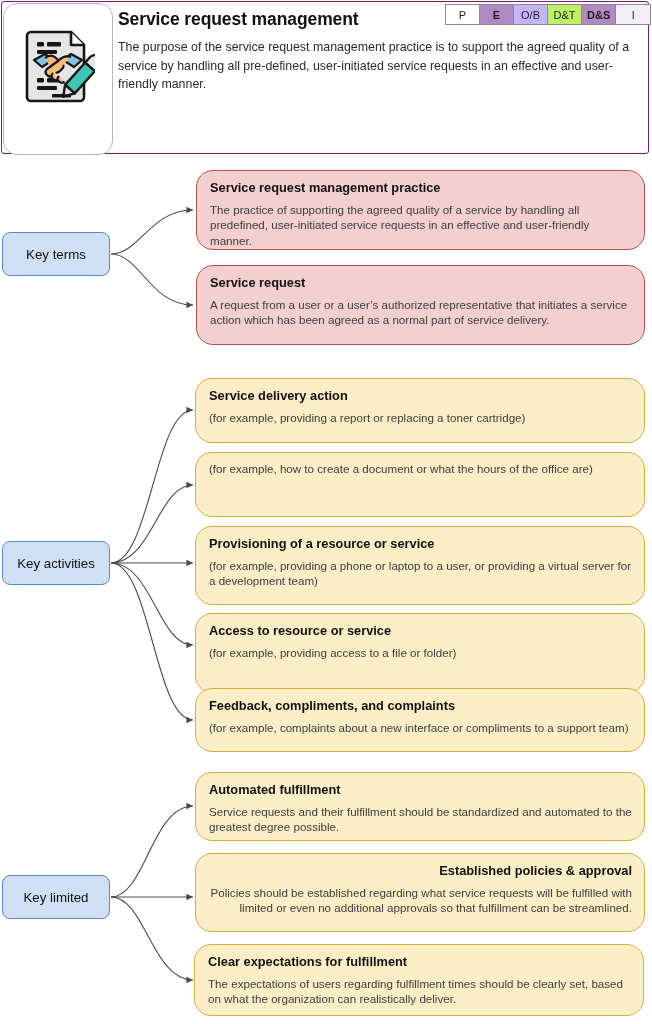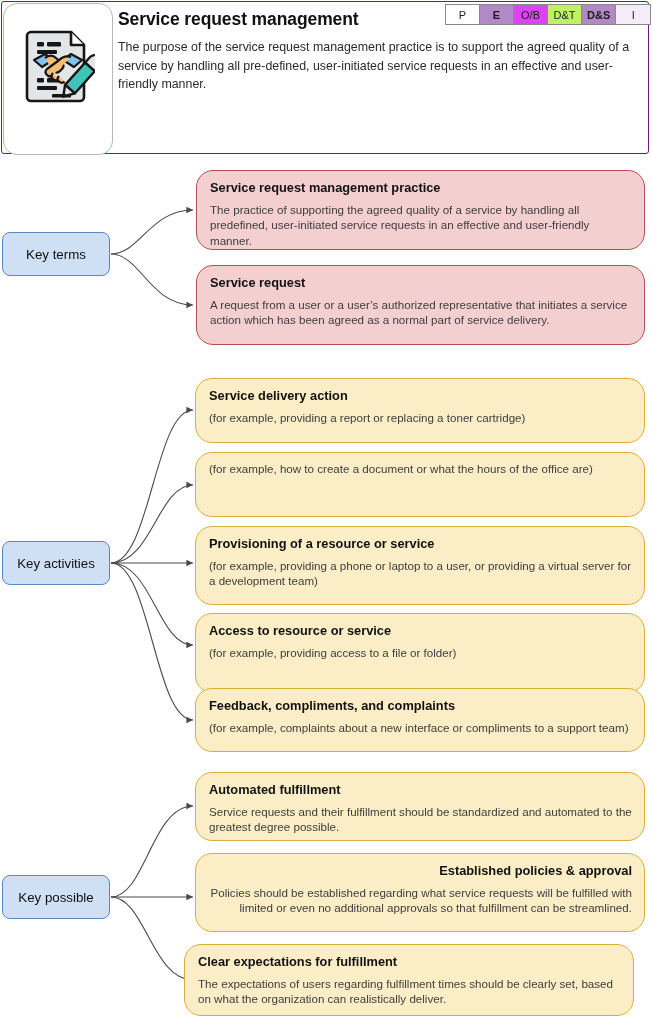--- a/index.html
+++ b/index.html
@@ -196,21 +196,21 @@
         </svg>
       </span>
     </div>
 
     <div class="header-title">Service request management</div>
     <div class="header-desc">The purpose of the service request management practice is to support the agreed quality of a service by handling all pre-defined, user-initiated service requests in an effective and user-friendly manner.</div>
 
     <div class="badge-row" id="badge-row">
         <div class="badge" style="background: rgb(255, 255, 255);">P</div>
         <div class="badge on" style="background: rgb(177, 137, 196);">E</div>
-        <div class="badge" style="background: #d946ef;">O/B</div>
+        <div class="badge" style="background: #c4b5fd;">O/B</div>
         <div class="badge" style="background: #bef264;">D&amp;T</div>
         <div class="badge on" style="background: rgb(177, 137, 196);">D&amp;S</div>
         <div class="badge" style="background: rgb(244, 236, 247);">I</div>
       </div>
   </div>
 
   <svg class="connectors" viewBox="0 0 652 1024">
     <defs>
       <marker id="arrow" markerWidth="7" markerHeight="7" refX="6" refY="3" orient="auto">
         <path d="M0,0 L6,3 L0,6 z" fill="#4a4a4a"></path>
@@ -254,28 +254,28 @@
         <div class="card-body">(for example, providing a phone or laptop to a user, or providing a virtual server for a development team)</div>
       </div>
       <div class="card yellow" style="top: 613px; height: 80px; left: 195px; width: 450px;">
         <div class="card-title">Access to resource or service</div>
         <div class="card-body">(for example, providing access to a file or folder)</div>
       </div>
       <div class="card yellow" style="top: 688px; height: 64px; left: 195px; width: 450px;">
         <div class="card-title">Feedback, compliments, and complaints</div>
         <div class="card-body">(for example, complaints about a new interface or compliments to a support team)</div>
       </div>
-      <div class="group-label" style="top: 875px;">Key possible</div>
+      <div class="group-label" style="top: 875px;">Key limited</div>
       <div class="card yellow" style="top: 772px; height: 69px; left: 195px; width: 450px;">
         <div class="card-title">Automated fulfillment</div>
         <div class="card-body">Service requests and their fulfillment should be standardized and automated to the greatest degree possible.</div>
       </div>
       <div class="card yellow" style="top: 853px; height: 79px; left: 195px; width: 450px; text-align: right;">
         <div class="card-title">Established policies &amp; approval</div>
         <div class="card-body">Policies should be established regarding what service requests will be fulfilled with limited or even no additional approvals so that fulfillment can be streamlined.</div>
       </div>
-      <div class="card yellow" style="top: 944px; height: 72px; left: 184px; width: 450px;">
+      <div class="card yellow" style="top: 944px; height: 72px; left: 194px; width: 450px;">
         <div class="card-title">Clear expectations for fulfillment</div>
         <div class="card-body">The expectations of users regarding fulfillment times should be clearly set, based on what the organization can realistically deliver.</div>
       </div>
     </div>
 
 </div>
 
 </body></html>

